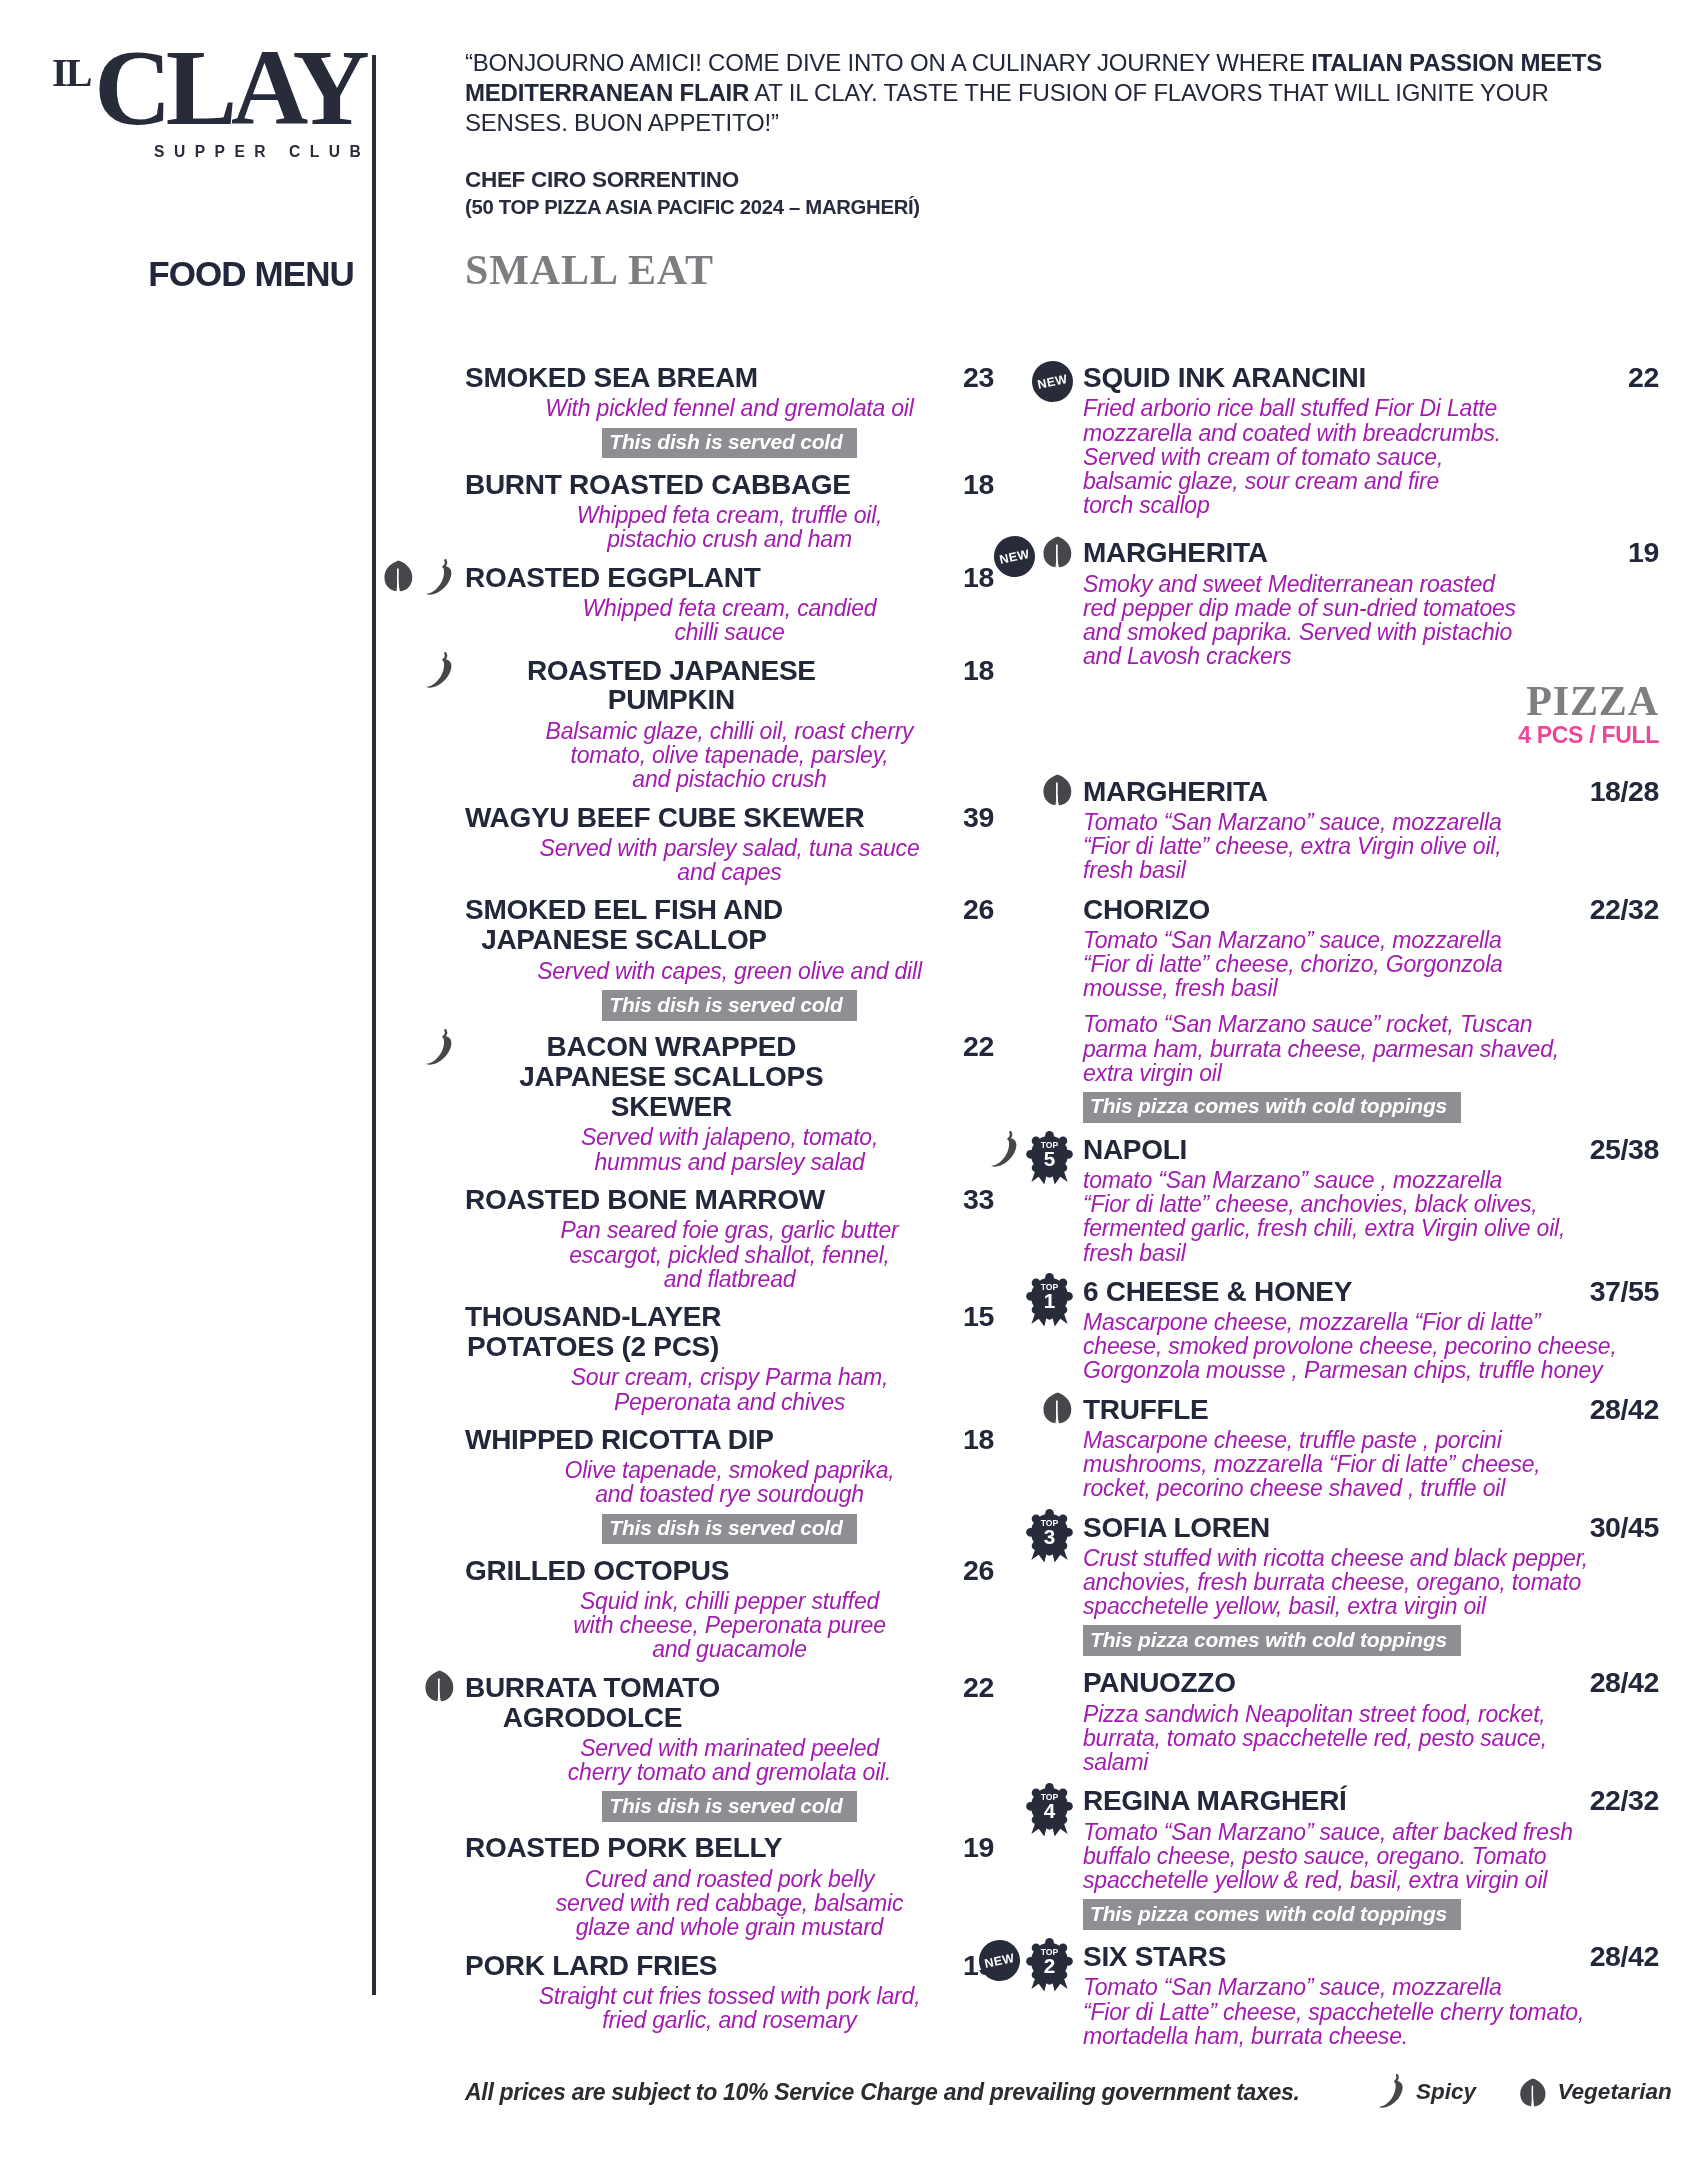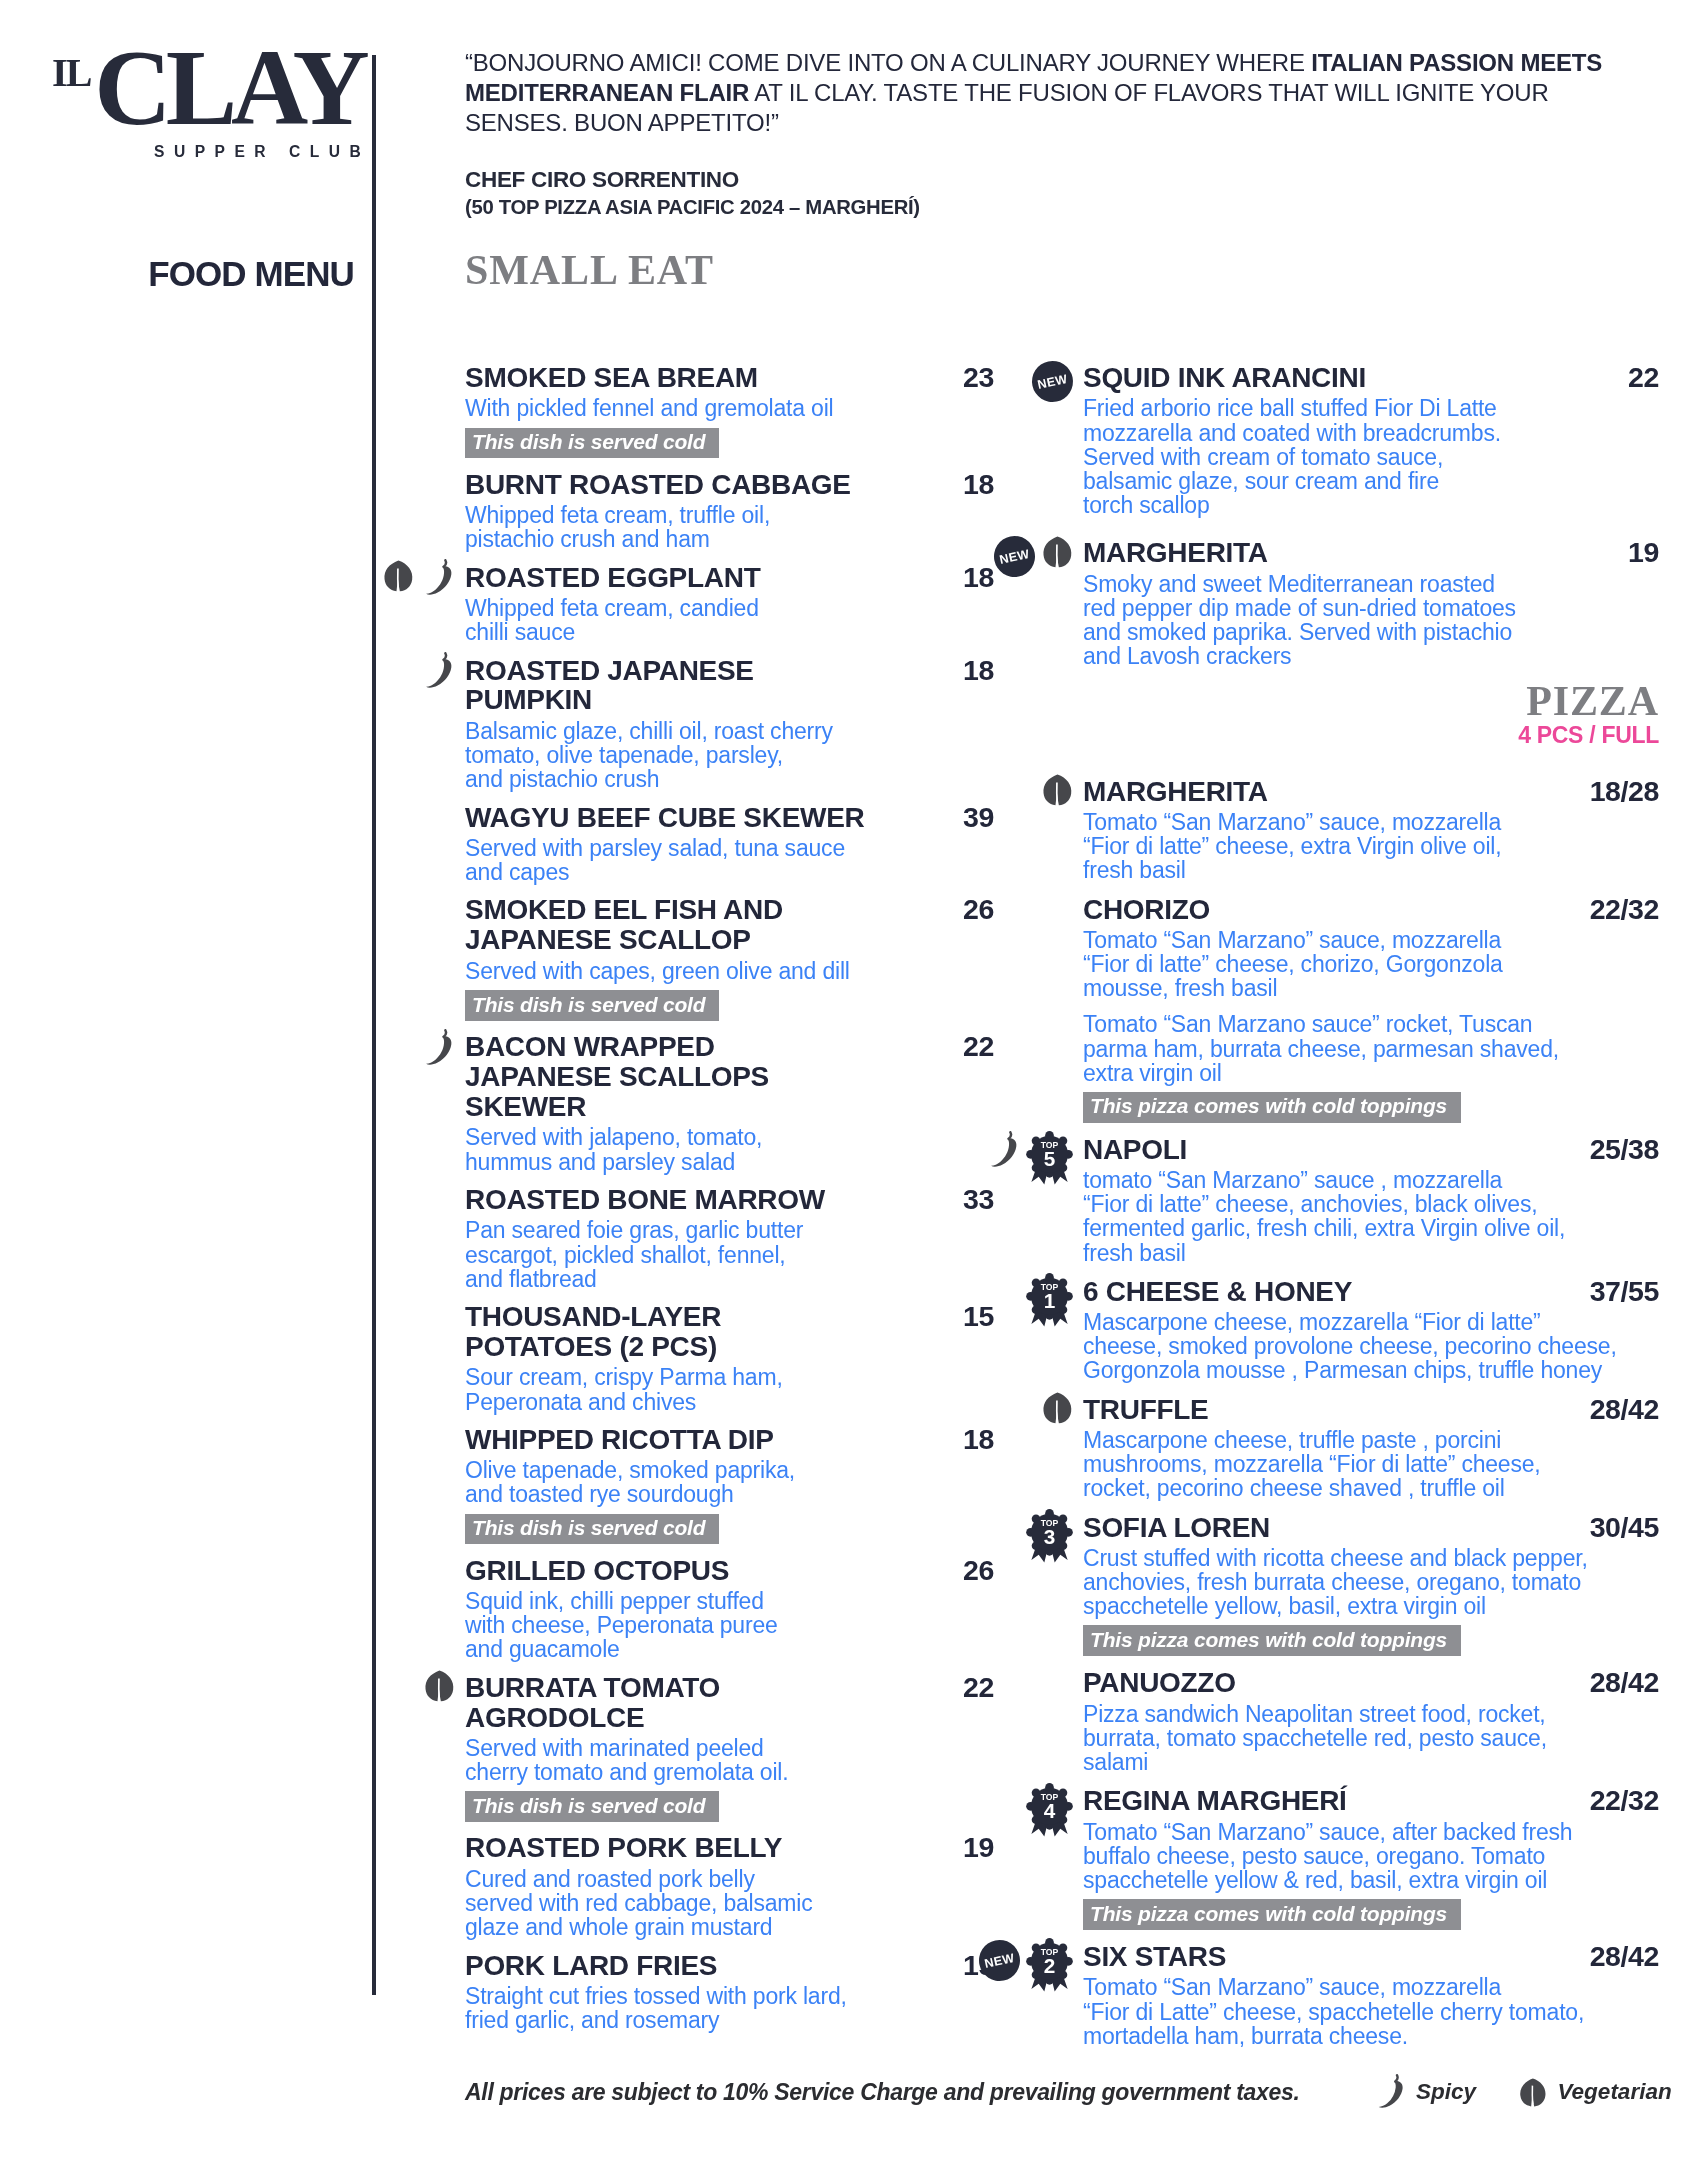--- a/index.html
+++ b/index.html
@@ -24,31 +24,31 @@
 
   .food-menu{position:absolute;left:55px;top:254px;width:299px;text-align:right;
              font-size:35px;font-weight:bold;letter-spacing:-0.9px;color:#23273a;}
 
   .section-title{font-family:"Liberation Serif",serif;color:#7d7e82;font-weight:bold;
                  font-size:42px;letter-spacing:0.9px;line-height:1;}
   .small-eat-title{position:absolute;left:465px;top:249px;}
 
   
   .col{position:absolute;top:363px;}
-  .col-left{left:465px;width:529px;}
+  .col-left{left:465px;width:529px;text-align:center;}
   .col-right{left:1083px;width:576px;}
 
   .item{position:relative;margin-bottom:11.2px;}
   .col-right .item{margin-bottom:12px;}
   .col-right .item.gap-big{margin-bottom:21px;}
   .head{display:flex;justify-content:space-between;align-items:flex-start;}
   .name{margin:0;font-size:28px;line-height:1.07;letter-spacing:-0.3px;white-space:pre-line;
         font-weight:bold;max-width:78%;color:#23273a;}
   .price{font-size:28.5px;font-weight:bold;white-space:nowrap;line-height:1.02;color:#23273a;letter-spacing:-0.4px;}
-  .desc{margin:3.5px 0 0;color:#3b82f6;font-size:23px;line-height:1.05;
+  .desc{margin:3.5px 0 0;font-style:italic;color:#a21caf;font-size:23px;line-height:1.05;
         white-space:pre-line;letter-spacing:-0.2px;}
   .note{display:inline-block;margin-top:7px;background:#8e8f93;color:#fff;font-size:21px;
         font-weight:bold;font-style:italic;padding:2.6px 14px 4.3px 7px;letter-spacing:-0.2px;}
 
   .icon-stack{position:absolute;right:calc(100% + 10.4px);top:-3.5px;display:flex;align-items:flex-start;gap:6px;}
   .dish-icon svg,.badge-top svg{display:block;}
   .badge-new{width:41px;height:41px;border-radius:50%;background:#272b3a;display:flex;
              align-items:center;justify-content:center;transform:rotate(-12deg);flex:none;margin-top:1.7px;}
   .badge-new-text{color:#fff;font-size:12.5px;font-weight:bold;letter-spacing:0.4px;}
 

